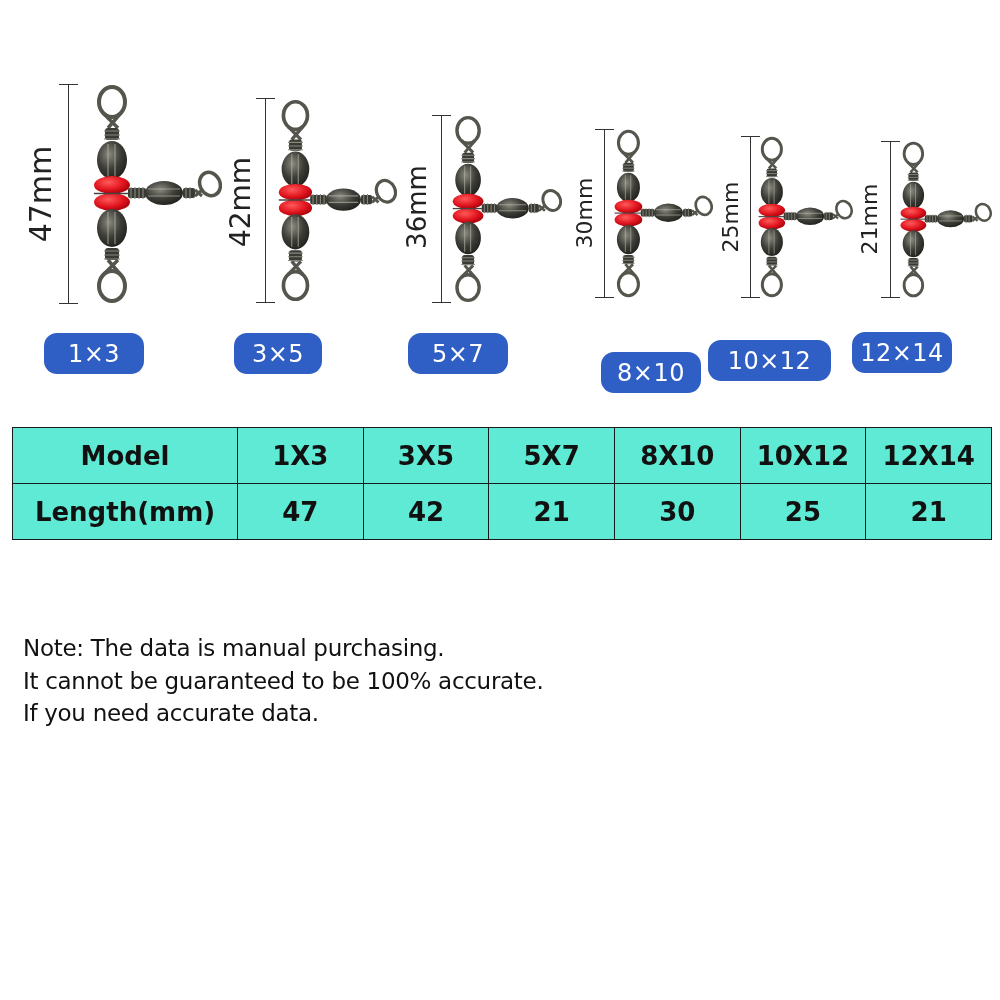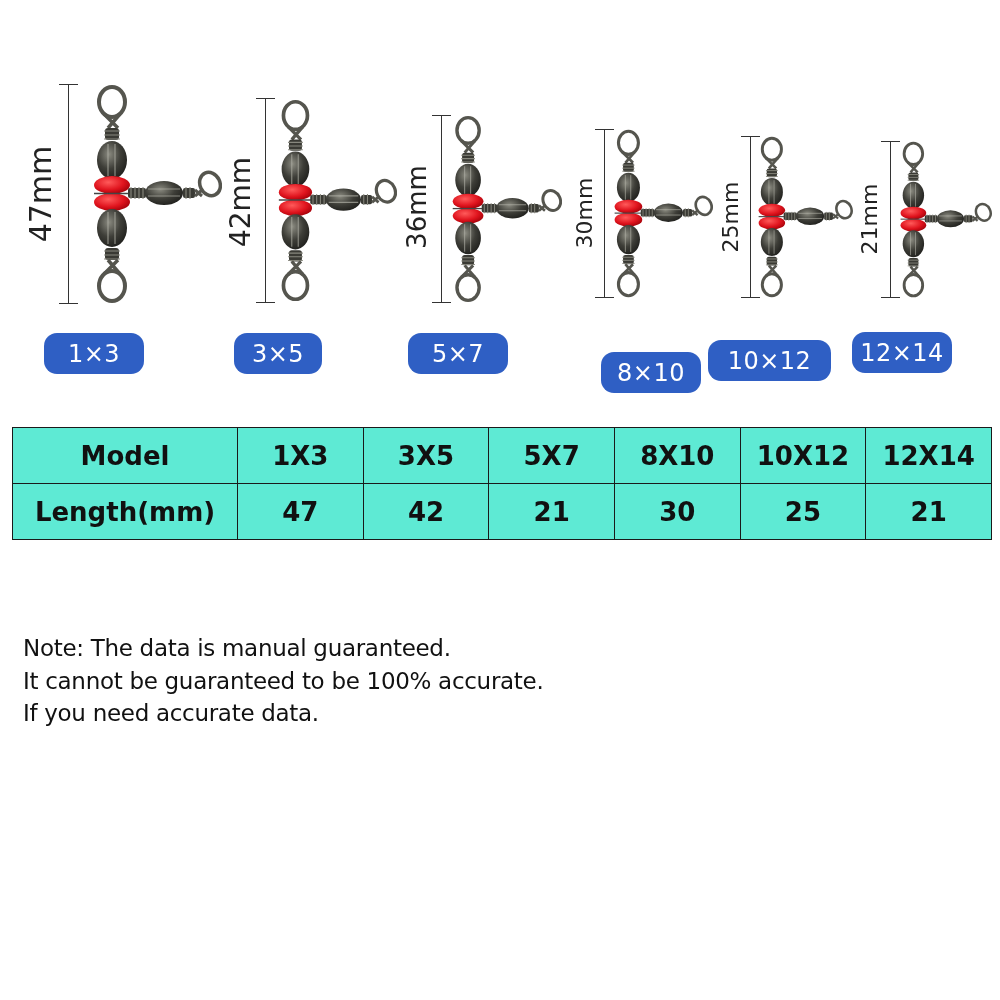--- a/index.html
+++ b/index.html
@@ -147,16 +147,16 @@
     <td>42</td>
     <td>21</td>
     <td>30</td>
     <td>25</td>
     <td>21</td>
   </tr>
 </tbody>
   </table>
 
 <div class="note">
-  <div>Note: The data is manual guaranteed.</div>
+  <div>Note: The data is manual purchasing.</div>
   <div>It cannot be guaranteed to be 100% accurate.</div>
   <div>If you need accurate data.</div>
 </div>
 
 </body></html>

